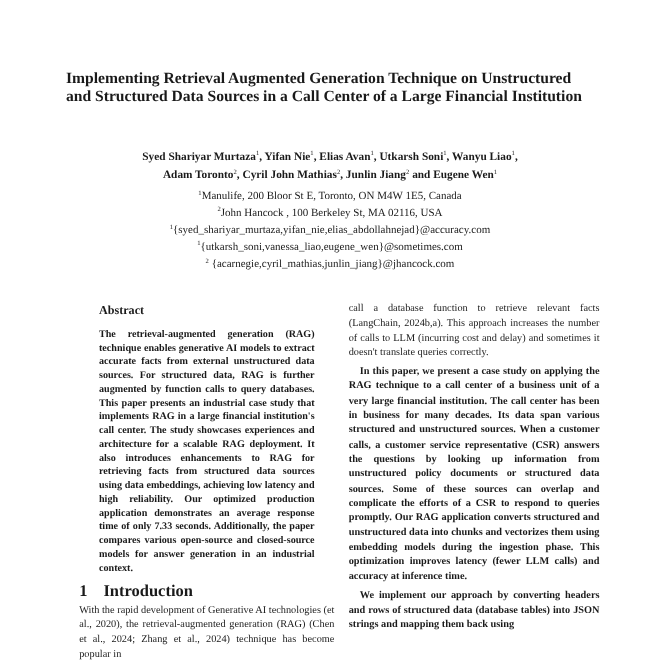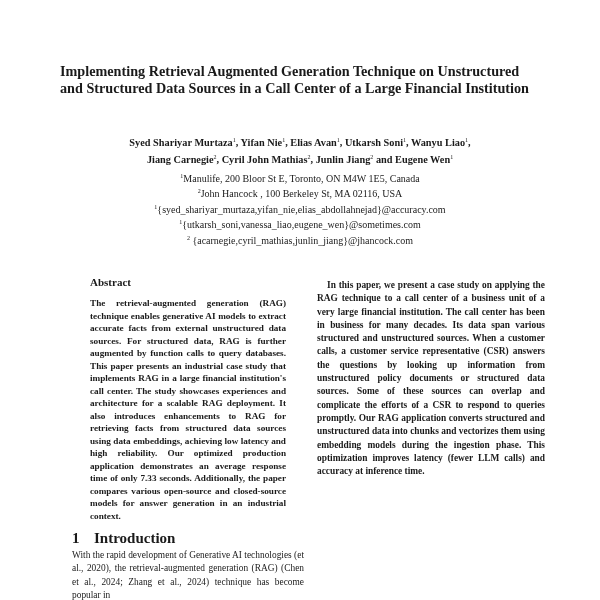--- a/index.html
+++ b/index.html
@@ -22,21 +22,21 @@
 <body>
 
 <div class="title">Implementing Retrieval Augmented Generation Technique on Unstructured and Structured Data Sources in a Call Center of a Large Financial Institution</div>
 
 <div class="authors">
   <span><span>Syed Shariyar Murtaza</span><sup>1</sup>, </span>
   <span><span>Yifan Nie</span><sup>1</sup>, </span>
   <span><span>Elias Avan</span><sup>1</sup>, </span>
   <span><span>Utkarsh Soni</span><sup>1</sup>, </span>
   <span><span>Wanyu Liao</span><sup>1</sup>,</span><br>
-  <span><span>Jiang Carnegie</span><sup>2</sup>, </span>
+  <span><span>Adam Toronto</span><sup>2</sup>, </span>
   <span><span>Cyril John Mathias</span><sup>2</sup>, </span>
   <span><span>Junlin Jiang</span><sup>2</sup> and </span>
   <span><span>Eugene Wen</span><sup>1</sup></span>
 </div>
 
 <div class="affil">
   <div><sup>1</sup><span>Manulife, 200 Bloor St E, Toronto, ON M4W 1E5, Canada</span></div>
   <div><sup>2</sup><span>John Hancock , 100 Berkeley St, MA 02116, USA</span></div>
   <div><sup>1</sup><span>{syed_shariyar_murtaza,yifan_nie,elias_abdollahnejad}@accuracy.com</span></div>
   <div><sup>1</sup><span>{utkarsh_soni,vanessa_liao,eugene_wen}@sometimes.com</span></div>
@@ -49,14 +49,16 @@
 </div>
 
 <div class="section-head">
   <span class="num">1</span><span>Introduction</span>
 </div>
 <div class="intro-body">
   <p>With the rapid development of Generative AI technologies (et al., 2020), the retrieval-augmented generation (RAG) (Chen et al., 2024; Zhang et al., 2024) technique has become popular in</p>
 </div>
 
 <div class="right-body">
+  <p>call a database function to retrieve relevant facts (LangChain, 2024b,a). This approach increases the number of calls to LLM (incurring cost and delay) and sometimes it doesn't translate queries correctly.</p>
   <p class="indent">In this paper, we present a case study on applying the RAG technique to a call center of a business unit of a very large financial institution. The call center has been in business for many decades. Its data span various structured and unstructured sources. When a customer calls, a customer service representative (CSR) answers the questions by looking up information from unstructured policy documents or structured data sources. Some of these sources can overlap and complicate the efforts of a CSR to respond to queries promptly. Our RAG application converts structured and unstructured data into chunks and vectorizes them using embedding models during the ingestion phase. This optimization improves latency (fewer LLM calls) and accuracy at inference time.</p>
+  <p class="indent">We implement our approach by converting headers and rows of structured data (database tables) into JSON strings and mapping them back using</p>
 </div>
 
 </body></html>

